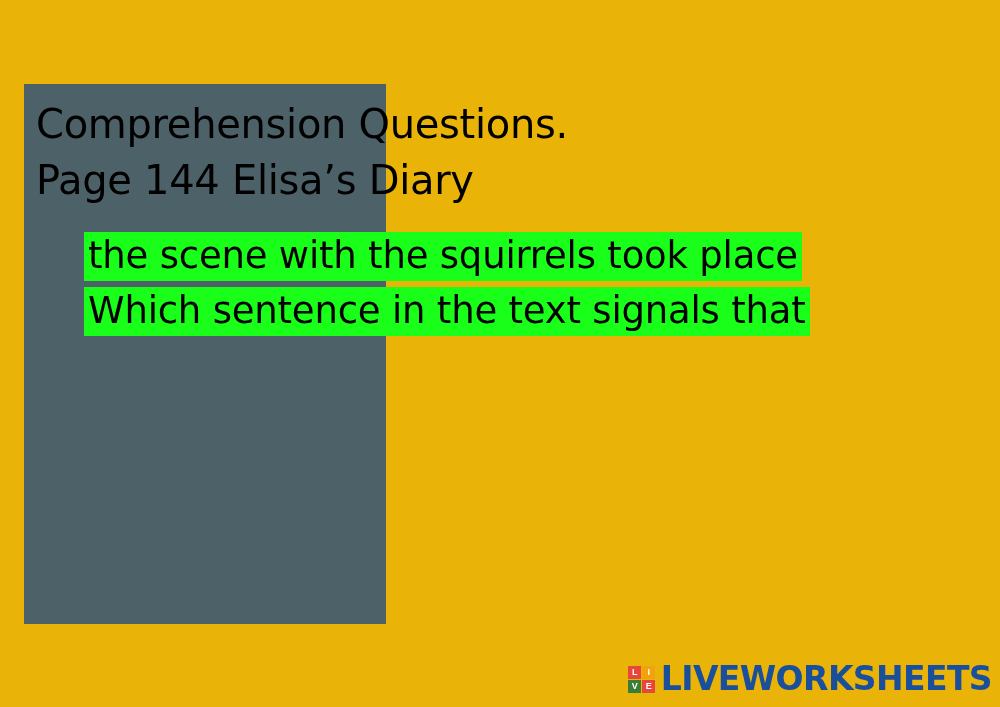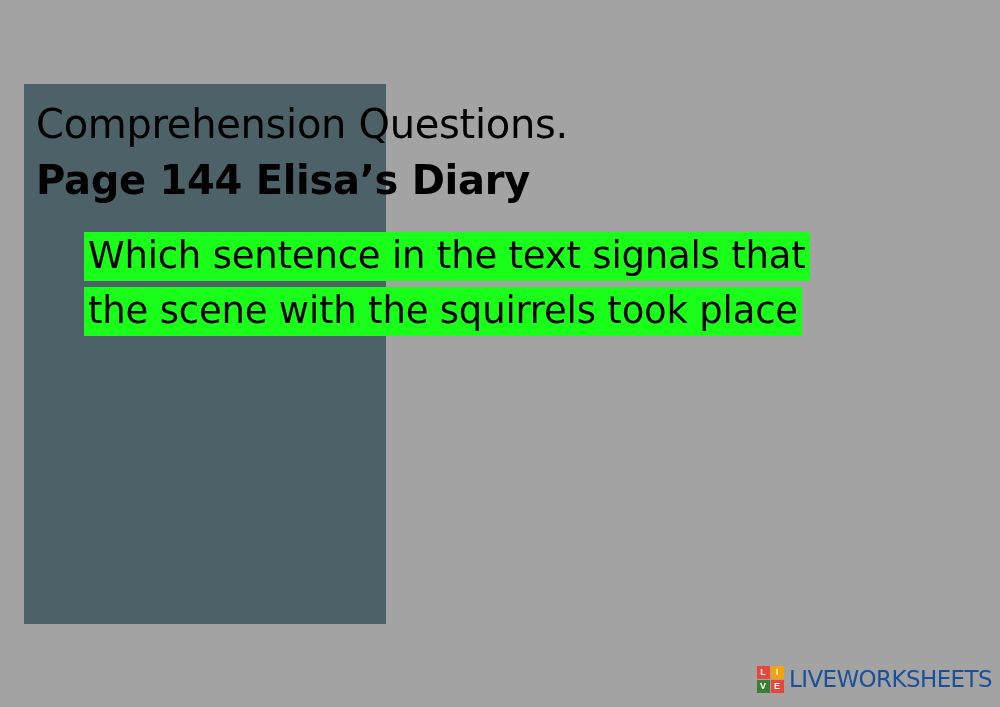--- a/index.html
+++ b/index.html
@@ -14,21 +14,21 @@
     position: relative;
     overflow: hidden;
   }
 
   #worksheet {
     position: absolute;
     left: 0;
     top: 0;
     width: 1000px;
     height: 707px;
-    background: #a3a3a3;
+    background: #eab308;
   }
 
   
   #slate-panel {
     position: absolute;
     left: 24px;
     top: 84px;
     width: 362px;
     height: 540px;
     background: #4d6168;
@@ -42,21 +42,21 @@
     width: 820px;
     color: #000000;
     font-family: "DejaVu Sans", sans-serif;
     font-size: 40px;
     line-height: 56px;
     font-weight: 400;
     letter-spacing: -0.3px;
     white-space: nowrap;
   }
   #title-line-1 { display: block; }
-  #title-line-2 { display: block; font-weight: bold; }
+  #title-line-2 { display: block; }
 
   
   #question-block {
     position: absolute;
     left: 84px;
     top: 228px;
     width: 830px;
     font-family: "DejaVu Sans", sans-serif;
     font-size: 37px;
     line-height: 55px;
@@ -102,42 +102,42 @@
     line-height: 13px;
     text-align: center;
     font-family: "Liberation Sans", sans-serif;
   }
   #lw-logo .sq-l { background: #e8453c; }
   #lw-logo .sq-i { background: #f2a20c; }
   #lw-logo .sq-v { background: #3a7d34; }
   #lw-logo .sq-e { background: #e8453c; }
   #lw-logo .lw-text {
     font-family: "DejaVu Sans", sans-serif;
-    font-size: 23px;
-    font-weight: normal;
+    font-size: 33px;
+    font-weight: bold;
     color: #1a4f9c;
     letter-spacing: -0.6px;
     line-height: 30px;
   }
 </style>
 </head>
 <body>
 
 <div id="worksheet">
 
   <div id="slate-panel"></div>
 
   <div id="title-block">
     <span id="title-line-1">Comprehension  Questions.</span>
     <span id="title-line-2">Page 144 Elisa’s Diary</span>
   </div>
 
   <div id="question-block">
+    <span class="qline"><span class="hl">the scene with the squirrels took place</span></span>
     <span class="qline"><span class="hl">Which sentence in the text signals that</span></span>
-    <span class="qline"><span class="hl">the scene with the squirrels took place</span></span>
   </div>
 
   <div id="lw-logo">
     <span class="lw-mark">
       <span class="lw-row">
         <span class="sq sq-l">L</span>
         <span class="sq sq-i">I</span>
       </span>
       <span class="lw-row">
         <span class="sq sq-v">V</span>

